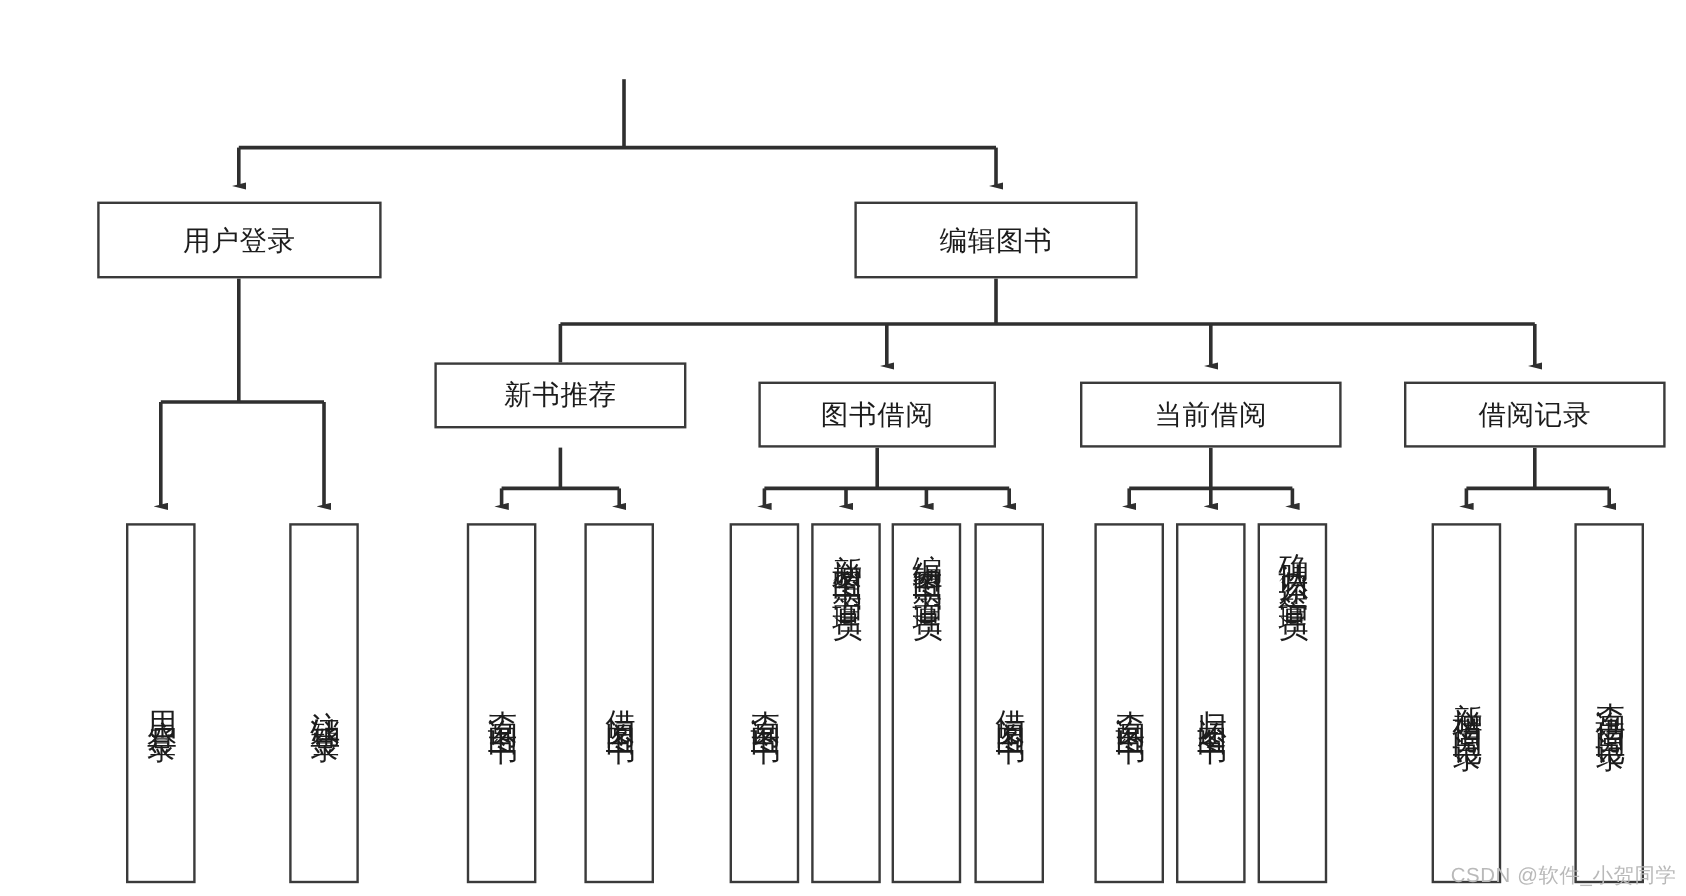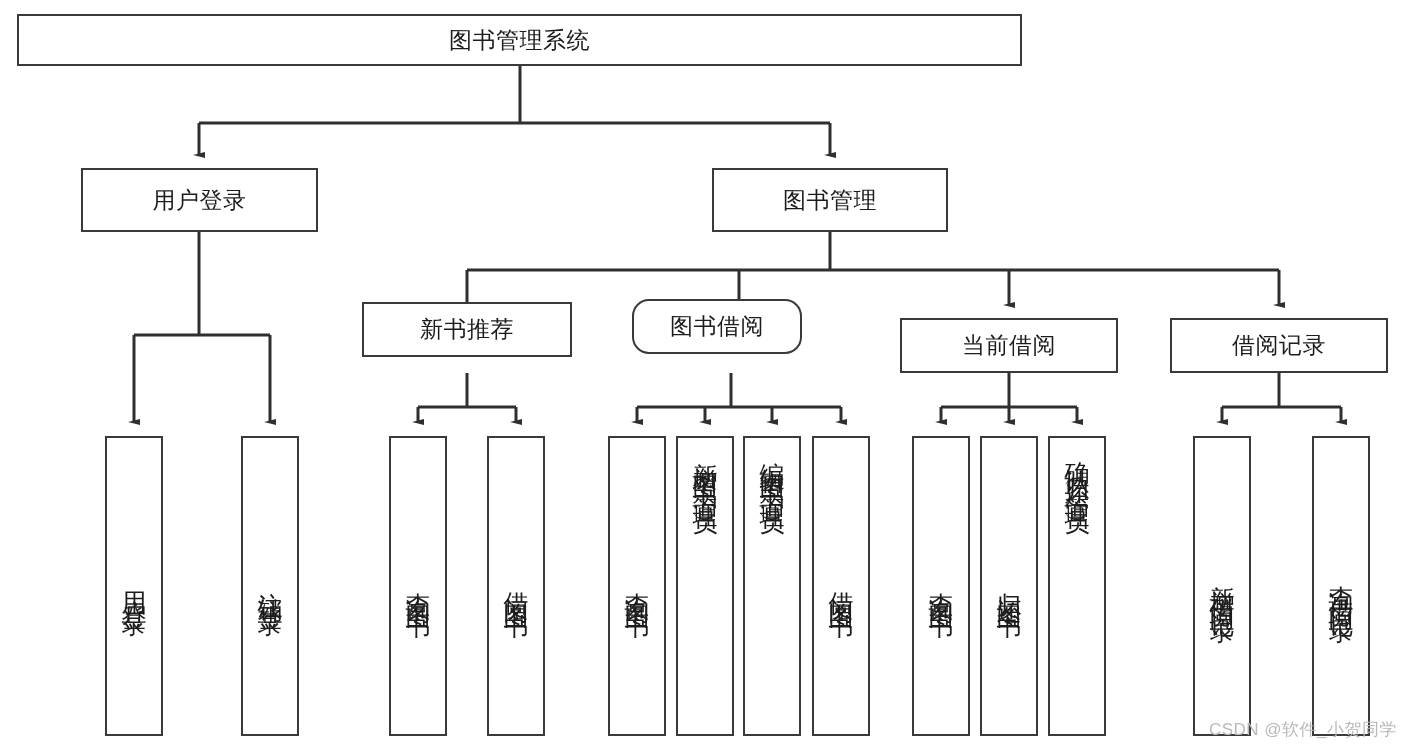--- a/index.html
+++ b/index.html
@@ -127,35 +127,32 @@
       <path d="M1009,407 L1009,422" marker-end="url(#arrow)"></path>
       <path d="M1077,407 L1077,422" marker-end="url(#arrow)"></path>
 
       <path d="M1279,373 L1279,407"></path>
       <path d="M1222,407 L1341,407"></path>
       <path d="M1222,407 L1222,422" marker-end="url(#arrow)"></path>
       <path d="M1341,407 L1341,422" marker-end="url(#arrow)"></path>
     </g>
   </svg>
 
-  <div class="node root horiz" style="left:17px; top:14px; width:1005px; height:52px;">
-    <span class="node-label">图书管理系统</span>
-  </div>
 
   <div class="node horiz" style="left:81px; top:168px; width:237px; height:64px;">
     <span class="node-label">用户登录</span>
   </div>
   <div class="node horiz" style="left:712px; top:168px; width:236px; height:64px;">
-    <span class="node-label">图书管理</span>
+    <span class="node-label">编辑图书</span>
   </div>
 
   <div class="node horiz" style="left:362px; top:302px; width:210px; height:55px;">
     <span class="node-label">新书推荐</span>
   </div>
-  <div class="node horiz" style="left:632px; top:299px; width:170px; height:55px;border-radius:17px;">
+  <div class="node horiz" style="left:632px; top:318px; width:198px; height:55px;">
     <span class="node-label">图书借阅</span>
   </div>
   <div class="node horiz" style="left:1170px; top:318px; width:218px; height:55px;">
     <span class="node-label">借阅记录</span>
   </div>
   <div class="node horiz" style="left:900px; top:318px; width:218px; height:55px;">
     <span class="node-label">当前借阅</span>
   </div>
 
   <div class="node vert tall-pad" style="left:105px; top:436px; width:58px; height:300px;">

